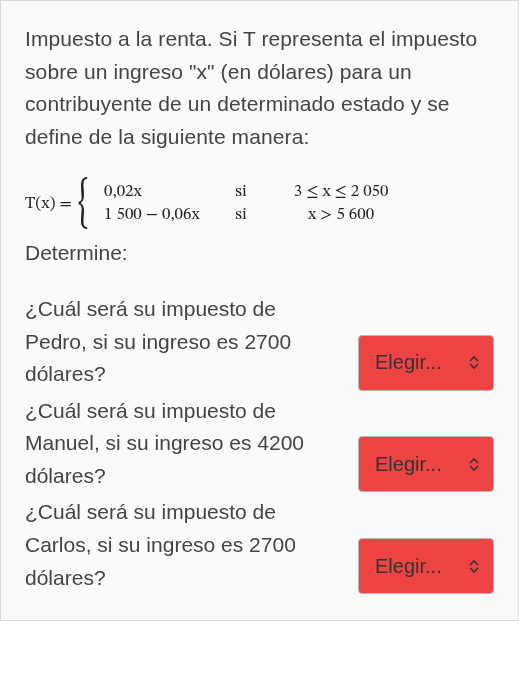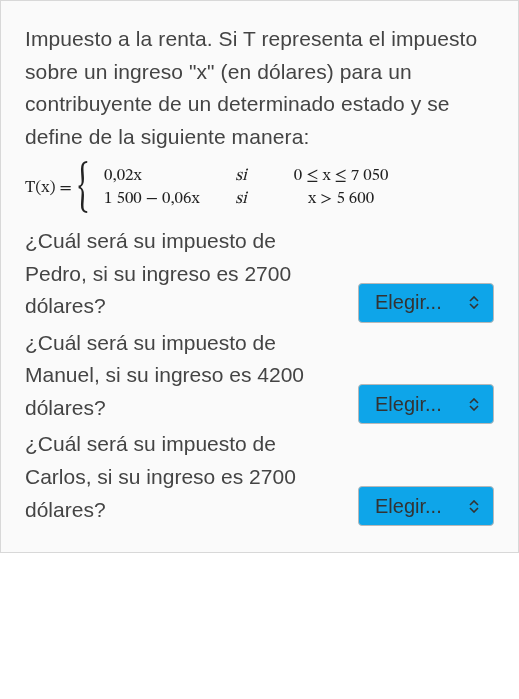--- a/index.html
+++ b/index.html
@@ -12,21 +12,21 @@
   .card {
     width: 519px;
     border: 1px solid #d8d8d8;
     background: #fafafa;
     padding: 22px 24px 22px 24px;
   }
   .intro {
     font-size: 21px;
     color: #444;
     line-height: 1.55;
-    margin-bottom: 6px;
+    margin-bottom: 22px;
     letter-spacing: 0.1px;
   }
   .formula {
     font-family: "Cambria Math", "STIX Two Math", "Times New Roman", serif;
     color: #222;
     font-size: 17px;
     display: flex;
     align-items: center;
     margin: 2px 0 10px 0;
   }
@@ -43,44 +43,44 @@
   }
   .formula table {
     border-collapse: collapse;
   }
   .formula td {
     padding: 1px 8px;
     vertical-align: middle;
     white-space: nowrap;
   }
   .formula td.expr { min-width: 120px; }
-  .formula td.si { font-style: italic; min-width: 50px; text-align: center;}
+  .formula td.si { min-width: 50px; text-align: center;}
   .formula td.cond { min-width: 150px; text-align: center;}
   .determine {
     font-size: 21px;
     color: #444;
     margin-bottom: 28px;
   }
   .qrow {
     display: flex;
     align-items: flex-end;
     gap: 18px;
     margin-bottom: 4px;
   }
   .qtext {
     flex: 1;
     font-size: 21px;
     color: #444;
     line-height: 1.55;
   }
   .select {
     border: 1px solid #b8b8b8;
-    background: #0ea5e9;
+    background: #ef4444;
     border-radius: 4px;
-    height: 40px;
+    height: 56px;
     min-width: 136px;
     display: flex;
     align-items: center;
     justify-content: space-between;
     padding: 0 14px 0 16px;
     font-size: 20px;
     color: #333;
     cursor: pointer;
     flex-shrink: 0;
   }
@@ -101,31 +101,32 @@
   <div class="intro">Impuesto a la renta. Si T representa el impuesto sobre un ingreso "x" (en dólares) para un contribuyente de un determinado estado y se define de la siguiente manera:</div>
 
   <div class="formula">
     <span class="lhs">T(x) =</span>
     <span class="brace">{</span>
     <table>
       <tbody>
           <tr>
         <td class="expr">0,02x</td>
         <td class="si">si</td>
-        <td class="cond">0 ≤ x ≤ 7 050</td>
+        <td class="cond">3 ≤ x ≤ 2 050</td>
       </tr>
       <tr>
         <td class="expr">1 500 − 0,06x</td>
         <td class="si">si</td>
         <td class="cond">x &gt; 5 600</td>
       </tr>
     </tbody>
       </table>
   </div>
 
+  <div class="determine">Determine:</div>
 
   <div class="qrow">
     <div class="qtext">¿Cuál será su impuesto de Pedro, si su ingreso es 2700 dólares?</div>
     <div class="select">
       <span>Elegir...</span>
       <span class="caret">
         <svg width="10" height="6" viewBox="0 0 10 6">
             <path d="M1 5 L5 1 L9 5" fill="none" stroke="#333" stroke-width="1.6"></path>
           </svg>
         <svg width="10" height="6" viewBox="0 0 10 6">

